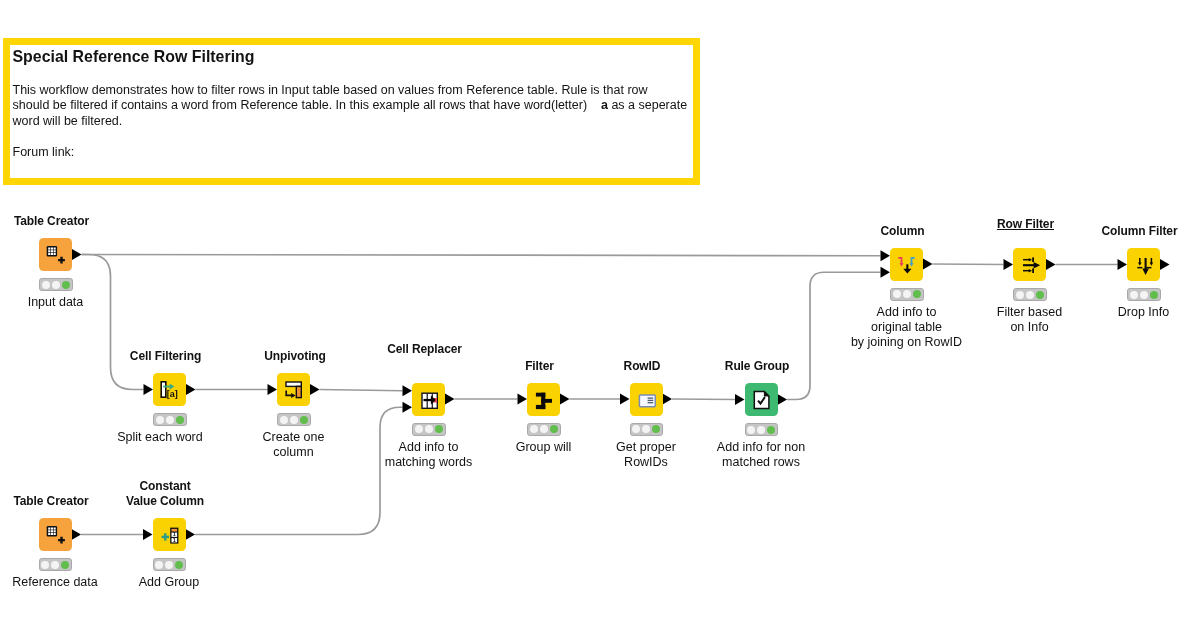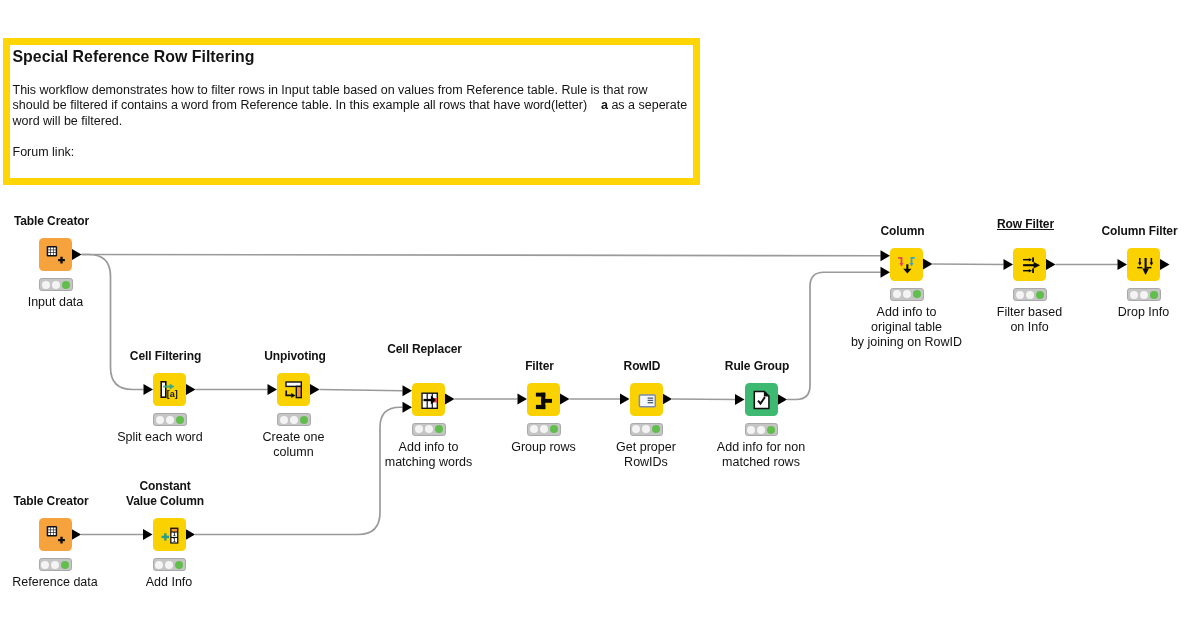--- a/index.html
+++ b/index.html
@@ -267,19 +267,19 @@
 <div class="title" style="left:647.0px;top:359.0px;">Rule Group</div>
 <div class="title" style="left:792.5px;top:223.5px;">Column</div>
 <div class="title" style="left:915.5px;top:217px;text-decoration:underline;">Row Filter</div>
 <div class="title" style="left:1029.5px;top:224.0px;">Column Filter</div>
 <div class="title" style="left:-59.0px;top:494.0px;">Table Creator</div>
 <div class="title" style="left:55.0px;top:479.0px;">Constant<br>Value Column</div>
 <div class="cmt" style="left:-54.5px;top:295.2px;">Input data</div>
 <div class="cmt" style="left:50px;top:430.2px;">Split each word</div>
 <div class="cmt" style="left:183.5px;top:430.2px;">Create one<br>column</div>
 <div class="cmt" style="left:318.5px;top:439.7px;">Add info to<br>matching words</div>
-<div class="cmt" style="left:433.5px;top:439.7px;">Group rows</div>
+<div class="cmt" style="left:433.5px;top:439.7px;">Group will</div>
 <div class="cmt" style="left:536.0px;top:439.7px;text-align:center;">Get proper<br>RowIDs</div>
 <div class="cmt" style="left:651.0px;top:440.2px;">Add info for non<br>matched rows</div>
 <div class="cmt" style="left:796.5px;top:304.7px;">Add info to<br>original table<br>by joining on RowID</div>
 <div class="cmt" style="left:919.5px;top:305.2px;">Filter based<br>on Info</div>
 <div class="cmt" style="left:1033.5px;top:305.2px;">Drop Info</div>
 <div class="cmt" style="left:-55.0px;top:575.2px;">Reference data</div>
-<div class="cmt" style="left:59.0px;top:575.2px;">Add Info</div>
+<div class="cmt" style="left:59.0px;top:575.2px;">Add Group</div>
 </body></html>

